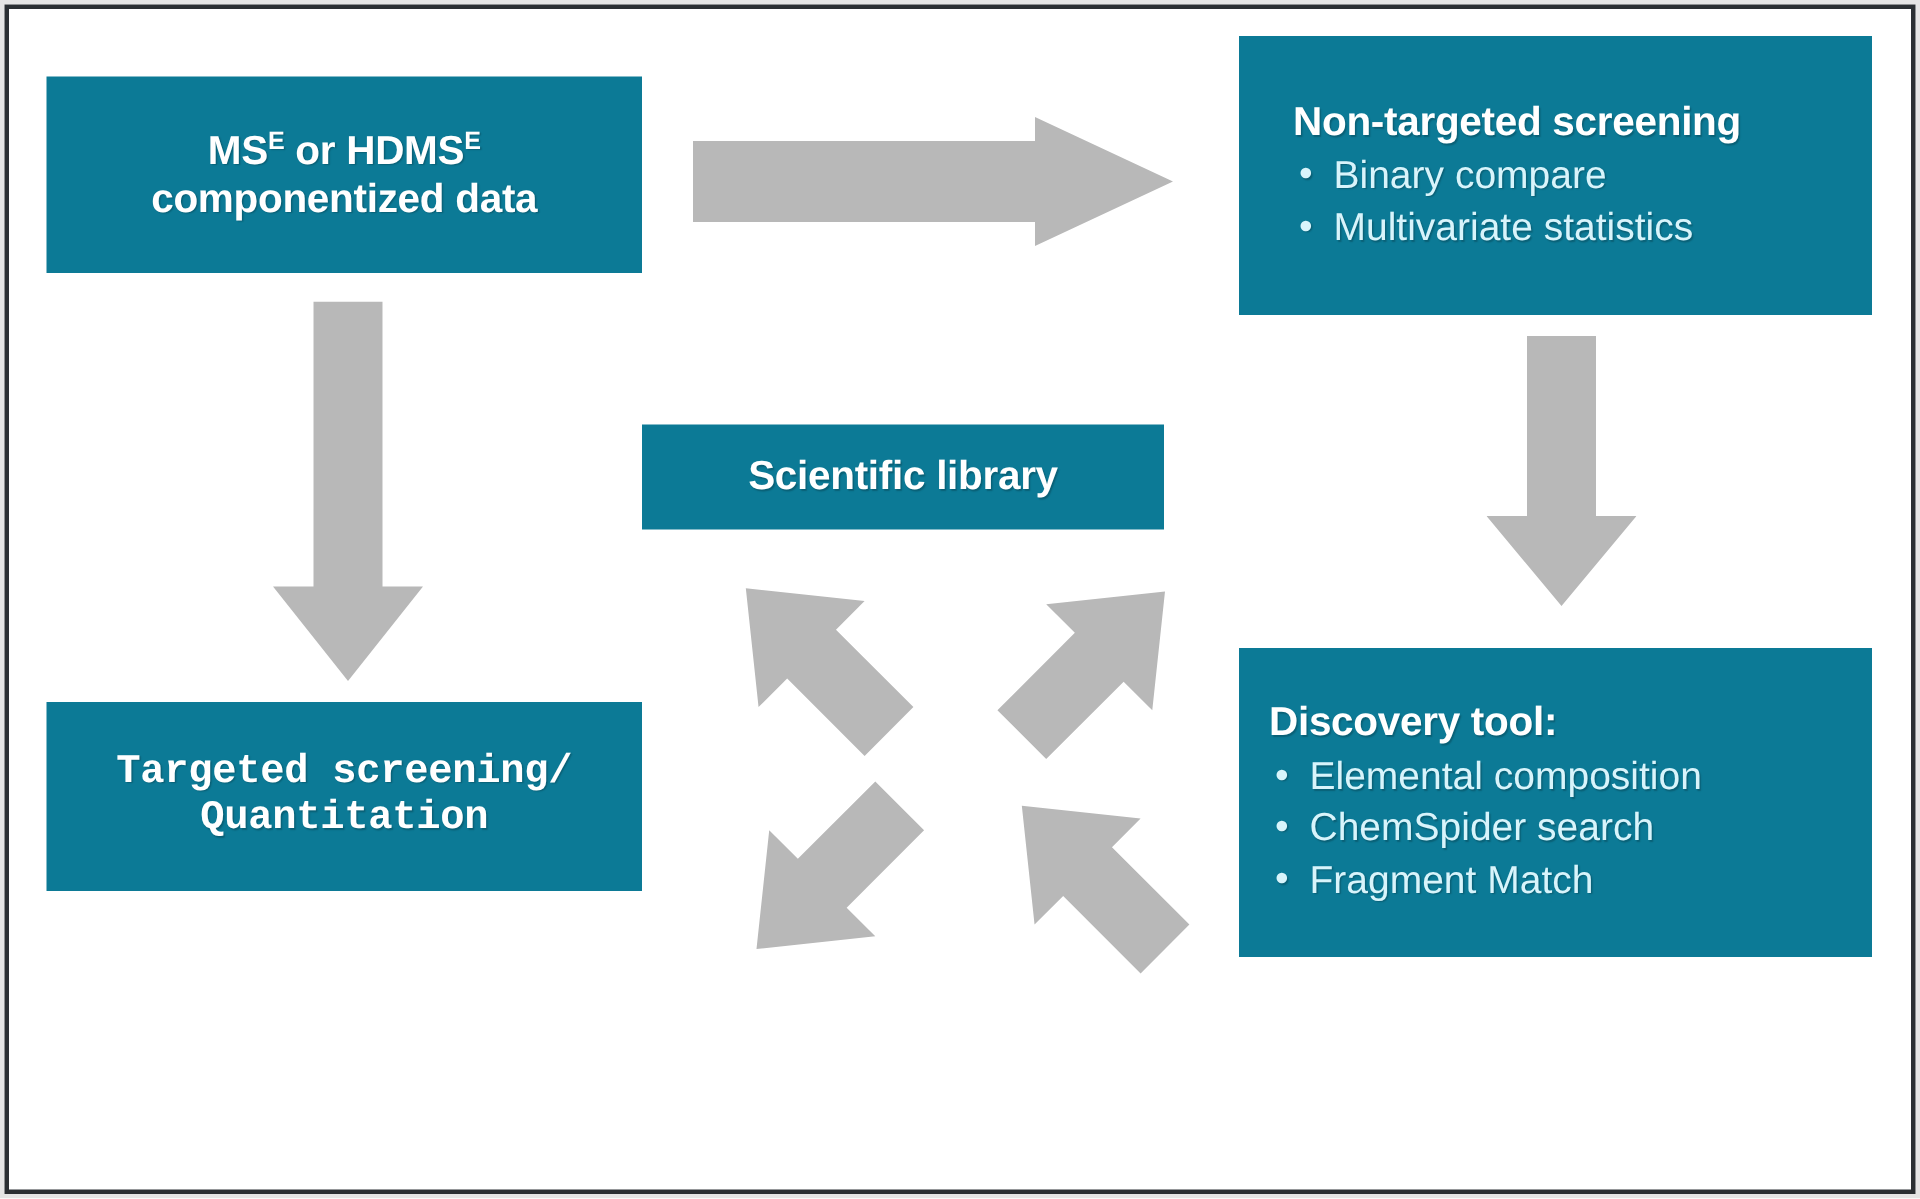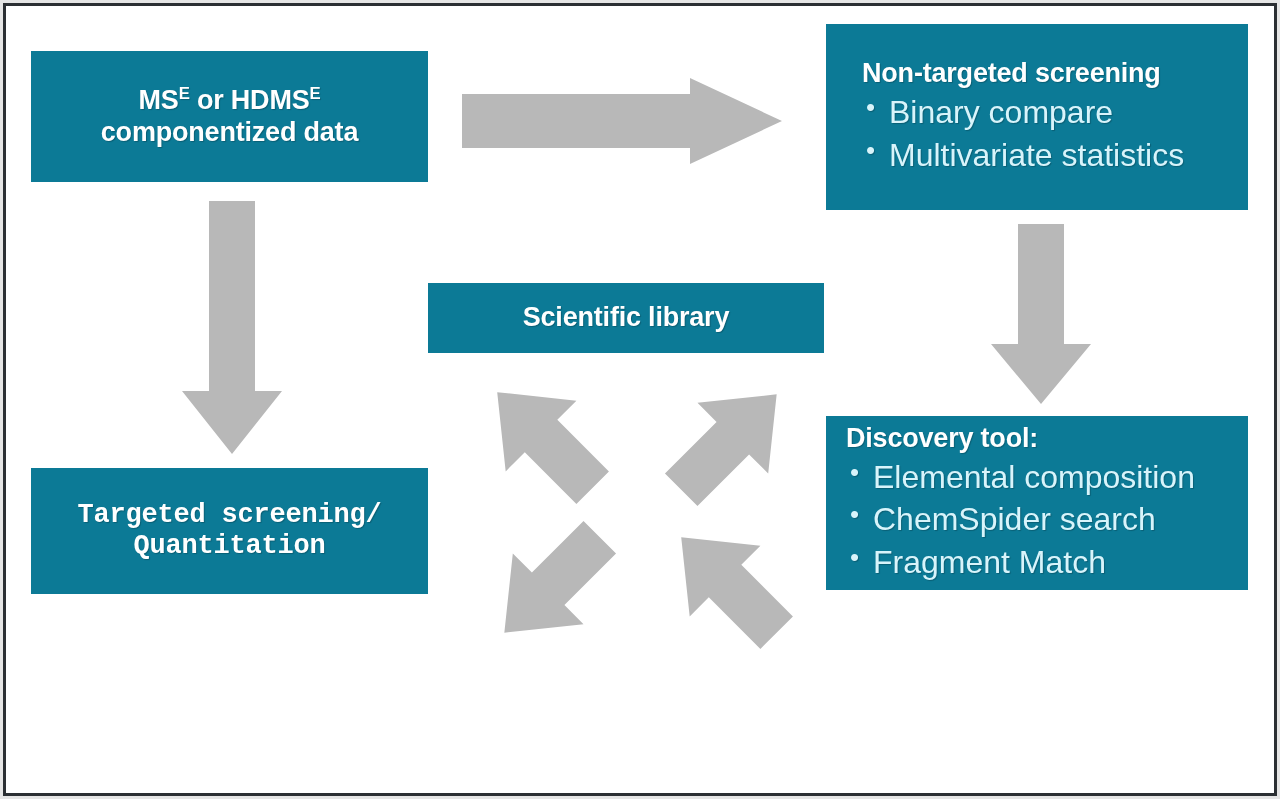--- a/index.html
+++ b/index.html
@@ -53,21 +53,21 @@
     line-height: 1.16;
     letter-spacing: -0.2px;
     white-space: nowrap;
   }
   .bullets {
     list-style: none;
     margin: 2px 0 0 0;
     padding: 0;
   }
   .bullets li {
-    font-size: 32px;
+    font-size: 26px;
     line-height: 1.33;
     font-weight: normal;
     position: relative;
     padding-left: 27px;
     white-space: nowrap;
     color: #d8f4fb;
   }
   .bullets li::before {
     content: "\2022";
     position: absolute;
@@ -84,22 +84,22 @@
   .arrow {
     position: absolute;
     overflow: visible;
   }
   .arrow svg { display: block; }
 
   
   #box-mse        { left: 31px;  top: 51px;  width: 397px; height: 131px; }
   #box-nontarget  { left: 826px; top: 24px;  width: 422px; height: 186px; padding-left: 36px; }
   #box-targeted   { left: 31px;  top: 468px; width: 397px; height: 126px; font-family: Liberation Mono, monospace; }
-  #box-library    { left: 428px; top: 283px; width: 396px; height: 70px; }
-  #box-discovery  { left: 826px; top: 416px; width: 422px; height: 174px; padding-left: 20px; }
+  #box-library    { left: 428px; top: 283px; width: 348px; height: 70px; }
+  #box-discovery  { left: 826px; top: 432px; width: 422px; height: 206px; padding-left: 20px; }
   #box-report     { left: 428px; top: 689px; width: 396px; height: 72px; }
 
   
   #arrow-mse-to-nontarget { left: 462px; top: 78px;  width: 320px; height: 86px; }
   #arrow-mse-to-targeted  { left: 182px; top: 201px; width: 100px; height: 253px; }
   #arrow-nontarget-to-discovery { left: 991px; top: 224px; width: 100px; height: 180px; }
   #arrow-library-out      { left: 471px; top: 370px; width: 150px; height: 142px; }
   #arrow-library-in       { left: 655px; top: 370px; width: 150px; height: 142px; }
   #arrow-to-report-left   { left: 476px; top: 515px; width: 150px; height: 142px; }
   #arrow-to-report-right  { left: 655px; top: 515px; width: 150px; height: 142px; }

